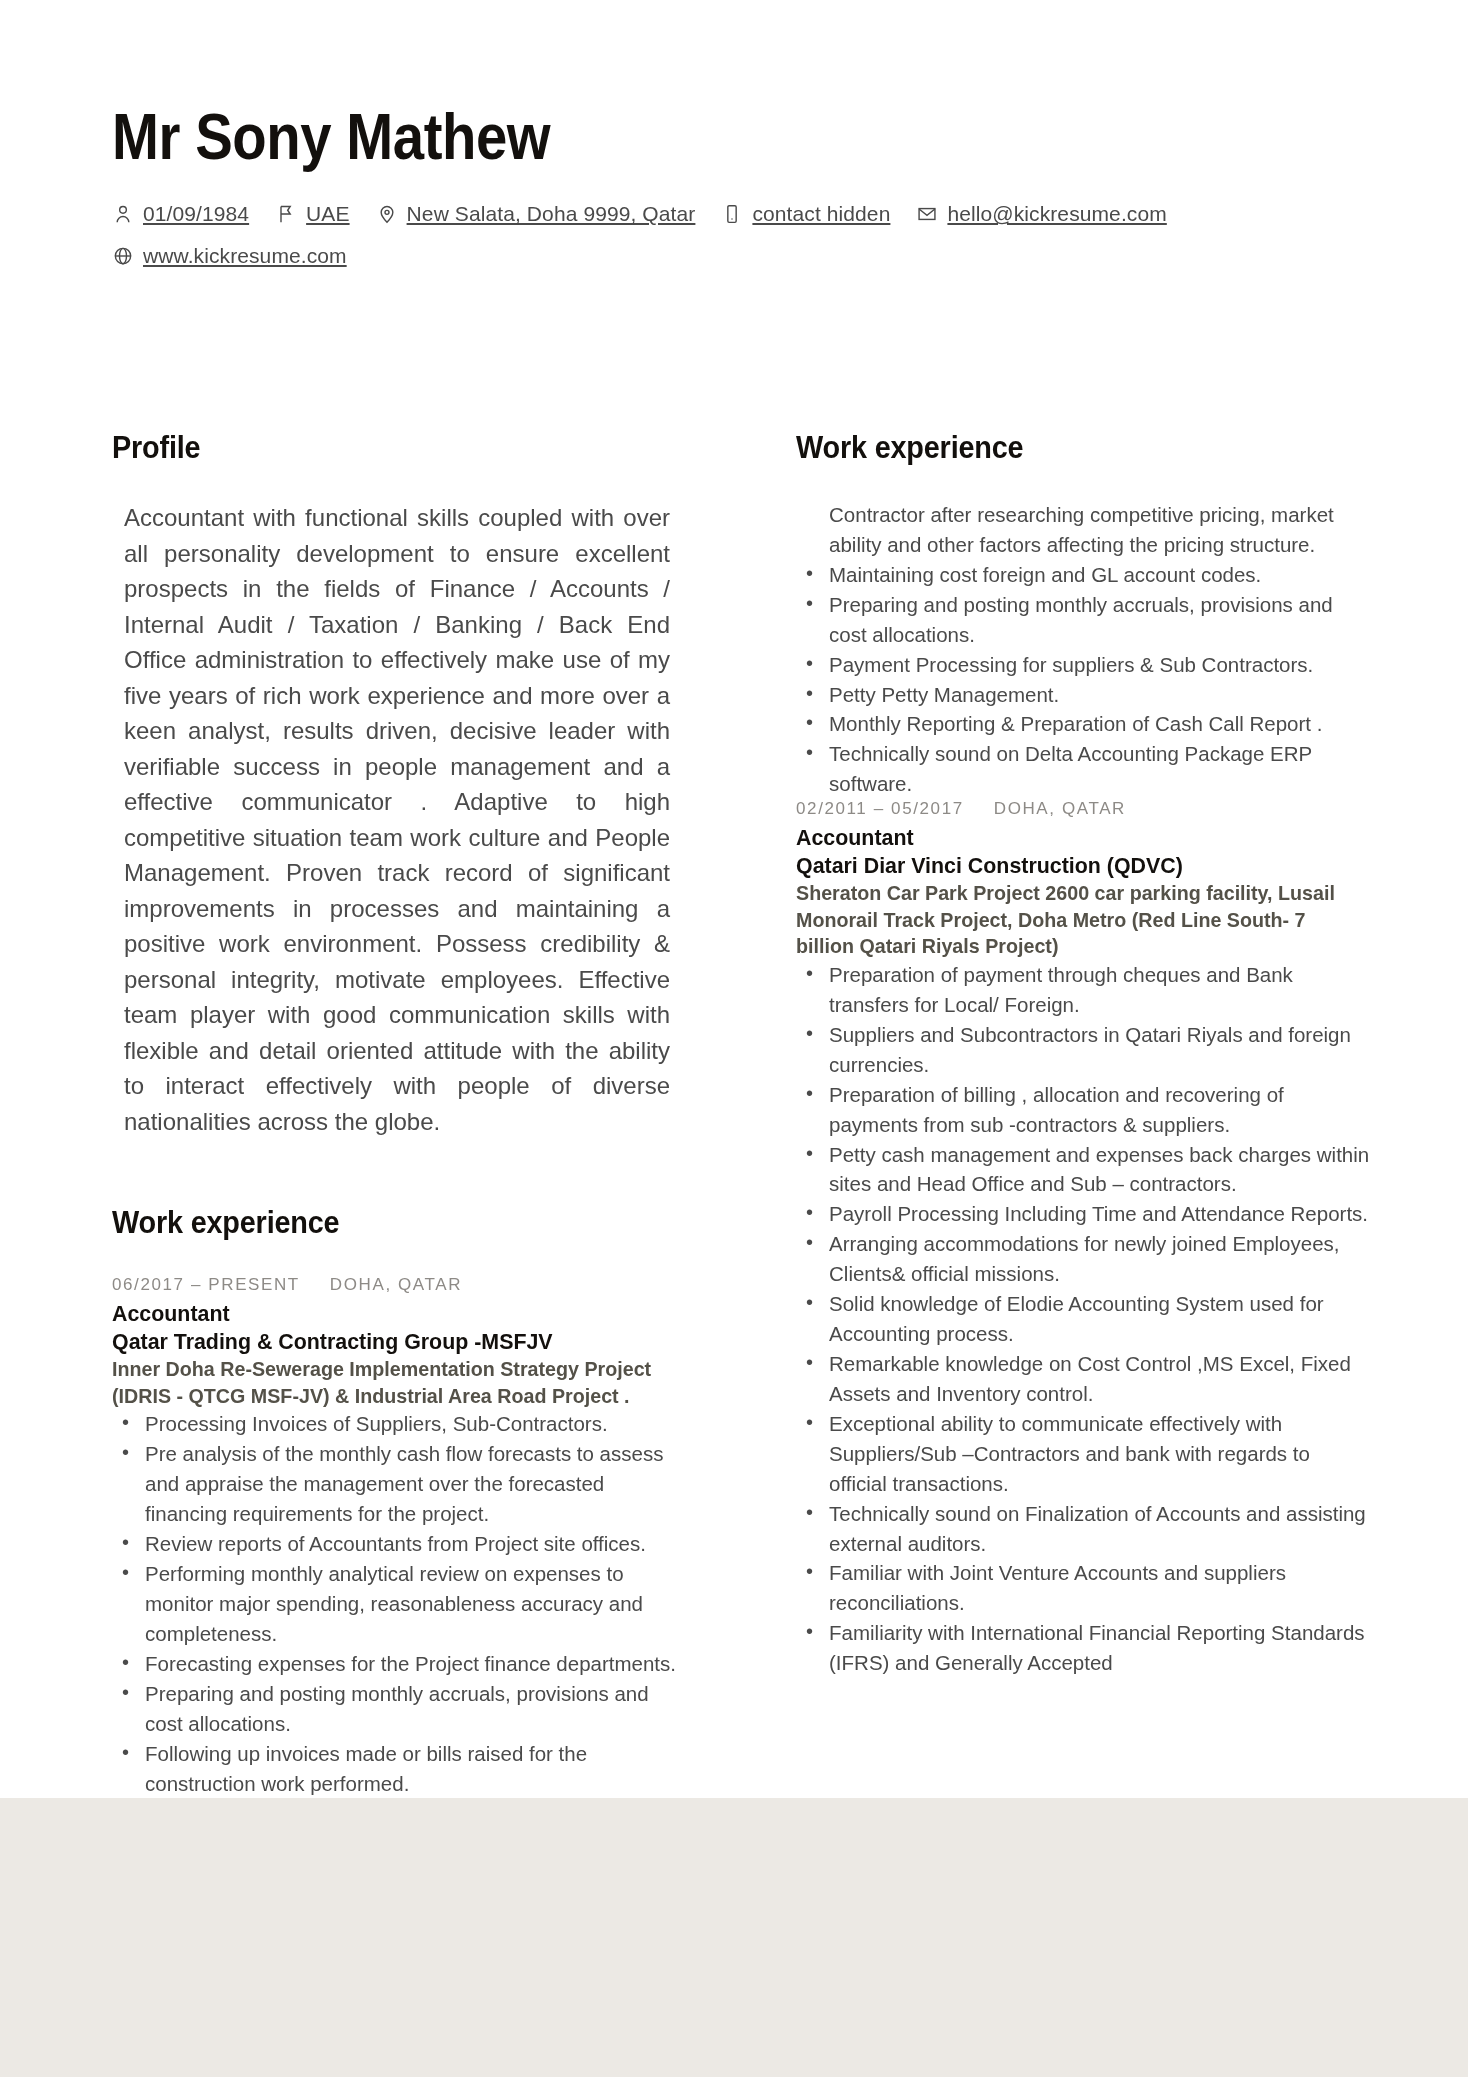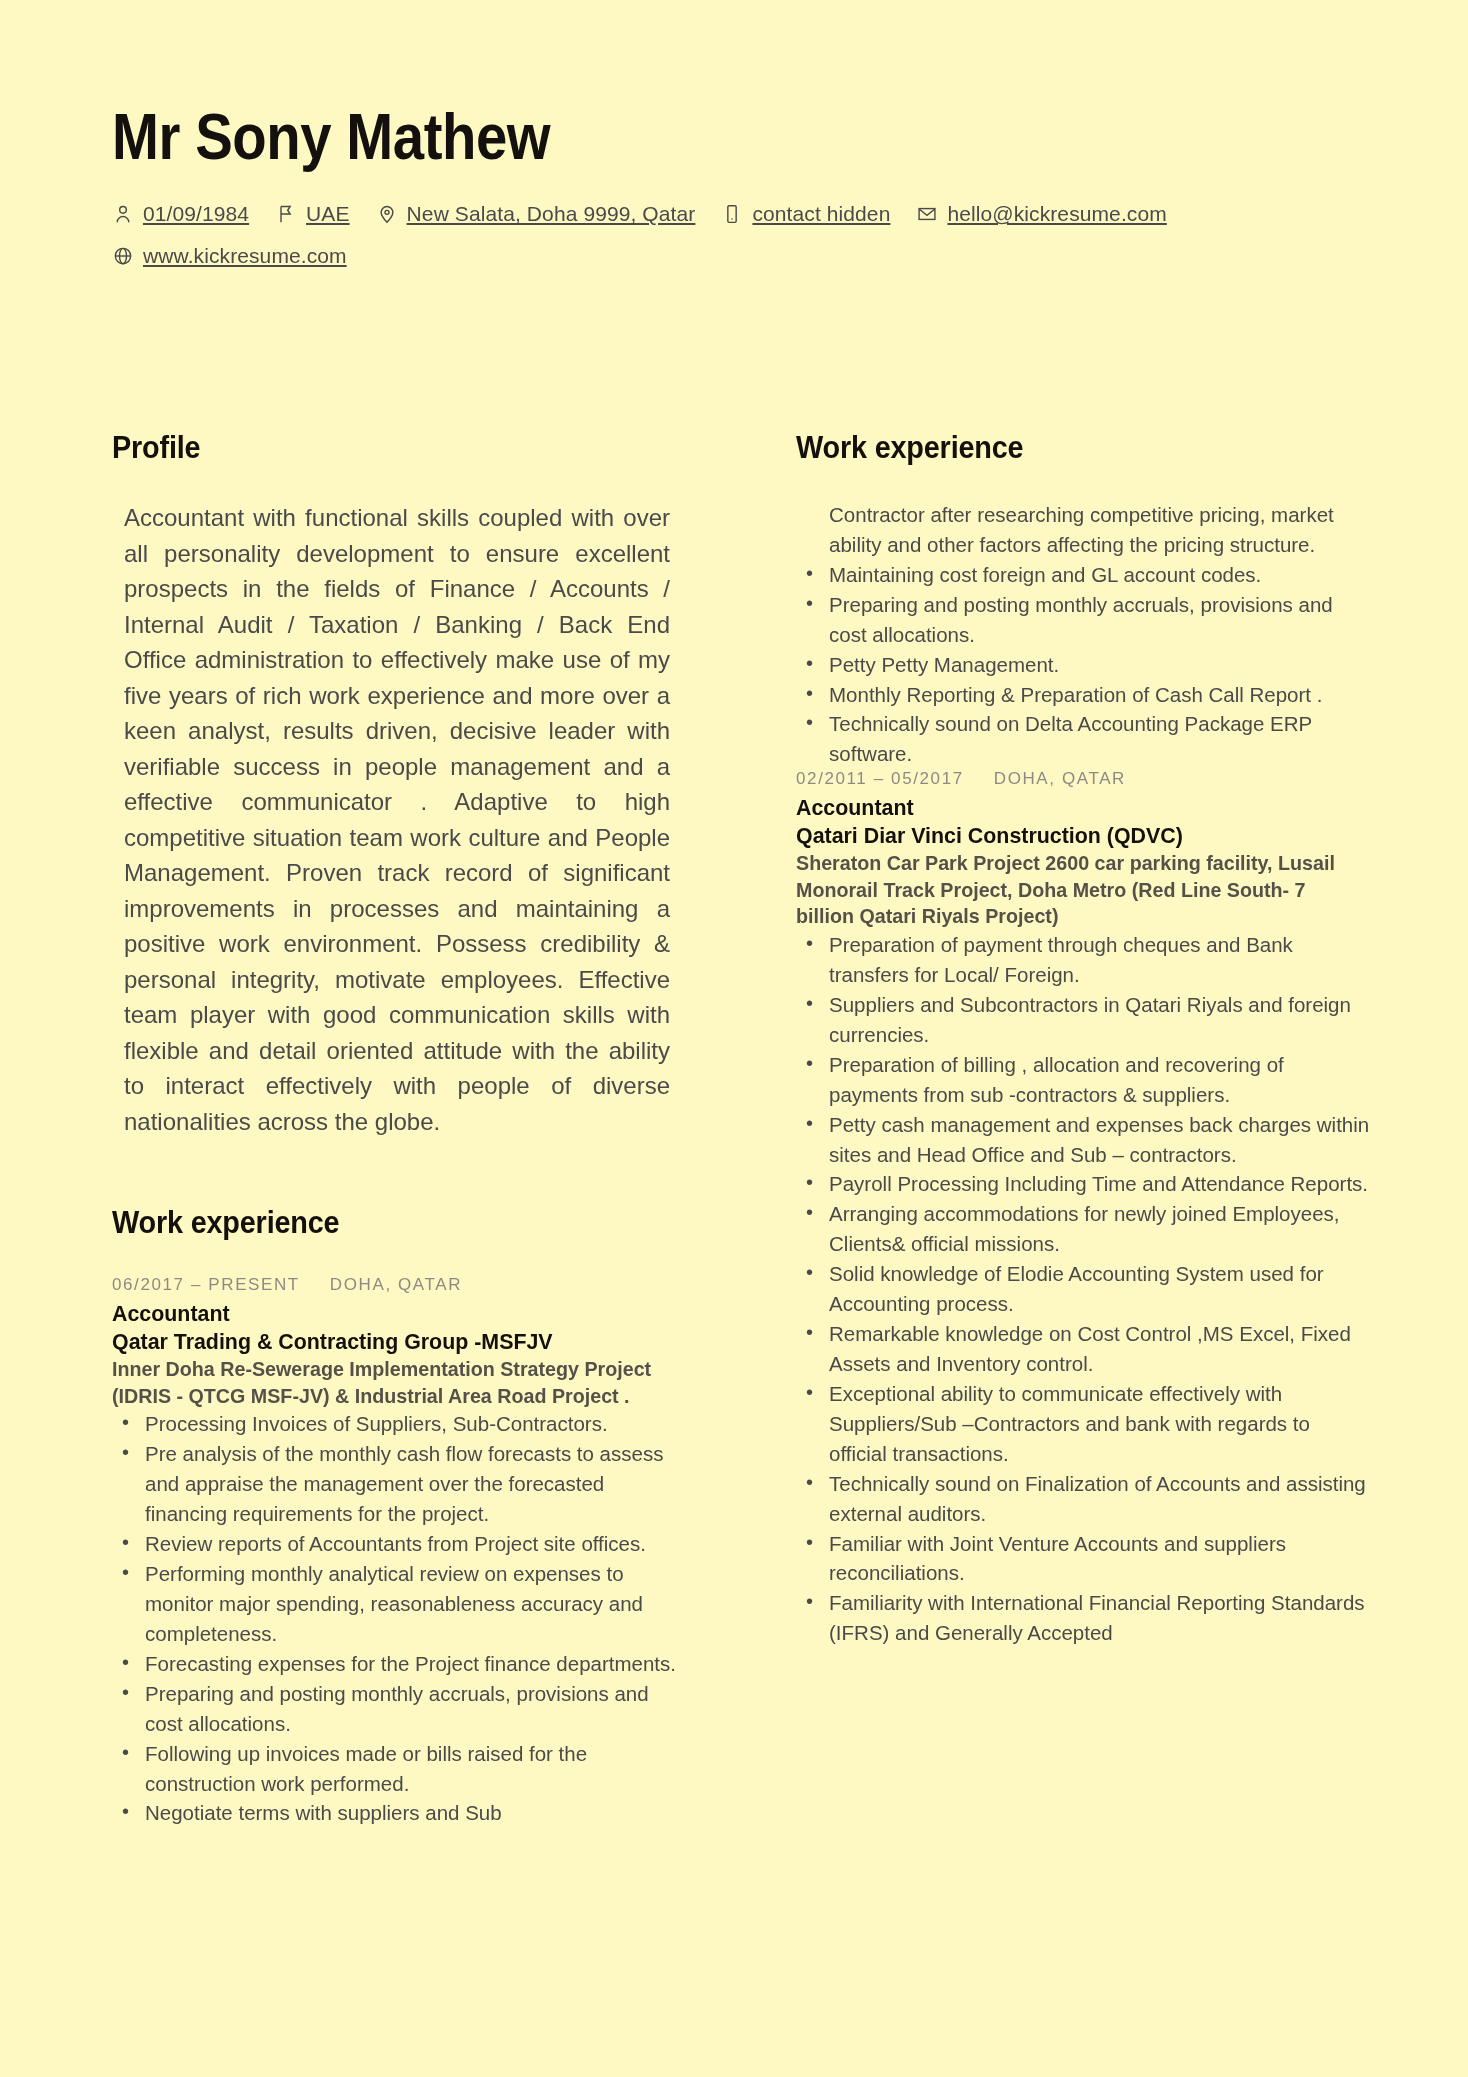--- a/index.html
+++ b/index.html
@@ -3,22 +3,22 @@
 <meta charset="utf-8">
 <style>
   html, body {
     margin: 0;
     padding: 0;
     background: #ece9e4;
   }
   .page {
     position: relative;
     width: 1468px;
-    height: 2077px;
-    background: #fef9c3;
+    height: 1798px;
+    background: #ffffff;
     font-family: "Liberation Sans", sans-serif;
     color: #3c3c3c;
     overflow: hidden;
     box-sizing: border-box;
   }
 
   
   .header {
     position: absolute;
     left: 112px;
@@ -278,20 +278,21 @@
 
     <div class="col-right">
 
       <div class="section">
         <div class="section-title">Work experience</div>
 
         <p class="cont-text">Contractor after researching competitive pricing, market ability and other factors affecting the pricing structure.</p>
         <ul class="bullets">
             <li>Maintaining cost foreign and GL account codes.</li>
             <li>Preparing and posting monthly accruals, provisions and cost allocations.</li>
+            <li>Payment Processing for suppliers &amp; Sub Contractors.</li>
             <li>Petty Petty Management.</li>
             <li>Monthly Reporting &amp; Preparation of Cash Call Report .</li>
             <li>Technically sound on Delta Accounting Package ERP software.</li>
           </ul>
 
         <div class="job">
           <div class="job-meta">
             <span class="job-dates">02/2011 – 05/2017</span>
             <span class="job-location">DOHA, QATAR</span>
           </div>

